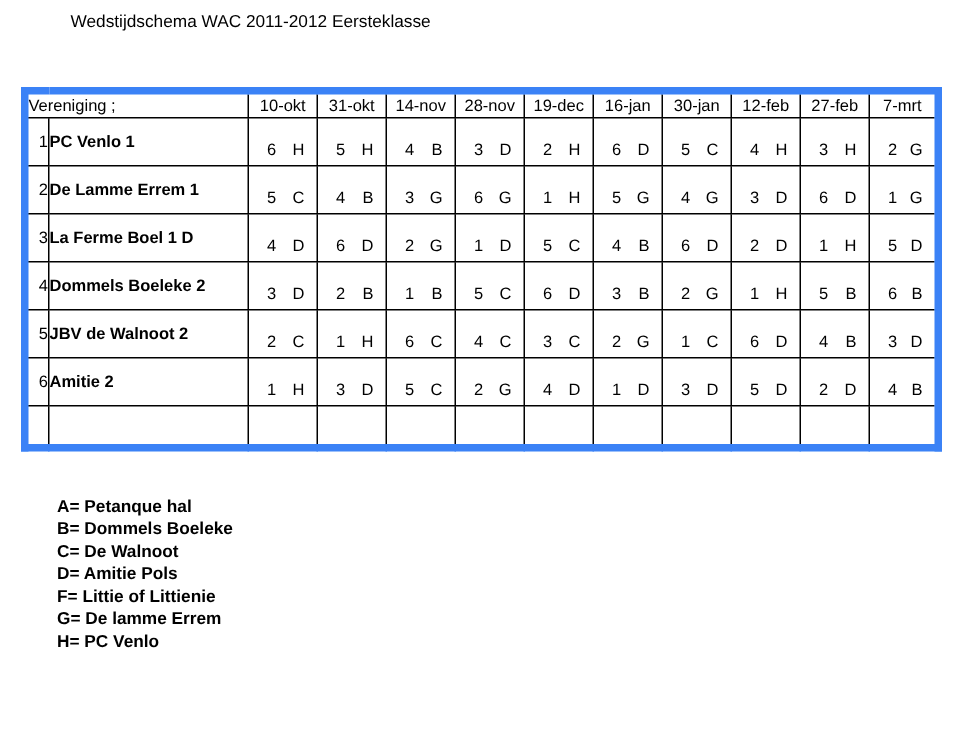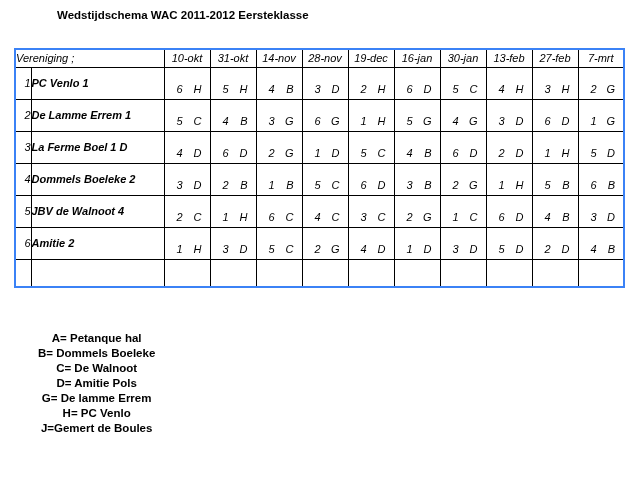--- a/index.html
+++ b/index.html
@@ -5,28 +5,27 @@
   * { box-sizing: border-box; }
   html, body { margin: 0; padding: 0; }
   body {
     position: relative;
     width: 637px; height: 496px;
     background: #ffffff; color: #000000;
     font-family: "Liberation Sans", sans-serif;
     overflow: hidden;
   }
   .title {
-    position: absolute; left: 57px; top: 9px;
-    font-size: 11.5px; font-weight: bold;
+    position: absolute; left: 47px; top: 9px;
+    font-size: 11.5px; font-weight: normal;
   }
   table.schedule {
-    position: absolute; left: 14px; top: 48px;
+    position: absolute; left: 14px; top: 58px;
     border-collapse: collapse; table-layout: fixed;
-    border: 2px solid #3b82f6;
-    font-style: italic;
+    border: 5px solid #3b82f6;
   }
   table.schedule td {
     border: 1px solid #000;
     padding: 0;
     font-size: 11px;
     overflow: hidden;
   }
   tr.hr { height: 18px; }
   tr.dr { height: 31px; }
   tr.er { height: 28px; }
@@ -34,21 +33,21 @@
   td.hd { text-align: center; margin-top: 10px; }
   td.nr { text-align: right; padding-right: 3px; vertical-align: middle; }
   td.nm { font-weight: bold; padding-left: 3px; vertical-align: middle; font-size: 11px; }
   td.dc { vertical-align: bottom; }
   .mc {
     display: flex; justify-content: space-between; align-items: flex-end;
     height: 31px; padding: 0 8px 4px 12px;
   }
   .legend {
     position: absolute; left: 38px; top: 331px;
-    font-size: 11.5px; font-weight: bold; text-align: center;
+    font-size: 11.5px; font-weight: bold;
   }
   .legend .li { height: 15px; line-height: 15px; white-space: pre; }
 </style>
 </head>
 <body>
 
 <div class="title">Wedstijdschema WAC 2011-2012 Eersteklasse</div>
 
 <table class="schedule">
   <colgroup>
@@ -68,21 +67,21 @@
   <tbody>
     <tr class="hr">
       <td class="hv" colspan="2">Vereniging ;</td>
       <td class="hd">10-okt</td>
       <td class="hd">31-okt</td>
       <td class="hd">14-nov</td>
       <td class="hd">28-nov</td>
       <td class="hd">19-dec</td>
       <td class="hd">16-jan</td>
       <td class="hd">30-jan</td>
-      <td class="hd">13-feb</td>
+      <td class="hd">12-feb</td>
       <td class="hd">27-feb</td>
       <td class="hd">7-mrt</td>
     </tr>
 
     <tr class="dr">
       <td class="nr">1</td>
       <td class="nm">PC Venlo 1</td>
       <td class="dc">
           <div class="mc">
             <span>6</span>
@@ -335,21 +334,21 @@
       <td class="dc">
           <div class="mc">
             <span>6</span>
             <span>B</span>
           </div>
         </td>
     </tr>
 
     <tr class="dr">
       <td class="nr">5</td>
-      <td class="nm">JBV de Walnoot 4</td>
+      <td class="nm">JBV de Walnoot 2</td>
       <td class="dc">
           <div class="mc">
             <span>2</span>
             <span>C</span>
           </div>
         </td>
       <td class="dc">
           <div class="mc">
             <span>1</span>
             <span>H</span>
@@ -485,16 +484,16 @@
       <td class="dc"></td>
     </tr>
   </tbody>
 </table>
 
 <div class="legend">
   <div class="li">A= Petanque hal</div>
   <div class="li">B= Dommels Boeleke</div>
   <div class="li">C= De Walnoot</div>
   <div class="li">D= Amitie Pols</div>
+  <div class="li">F= Littie of Littienie</div>
   <div class="li">G= De lamme Errem</div>
   <div class="li">H= PC Venlo</div>
-  <div class="li">J=Gemert de Boules</div>
 </div>
 
 </body></html>

